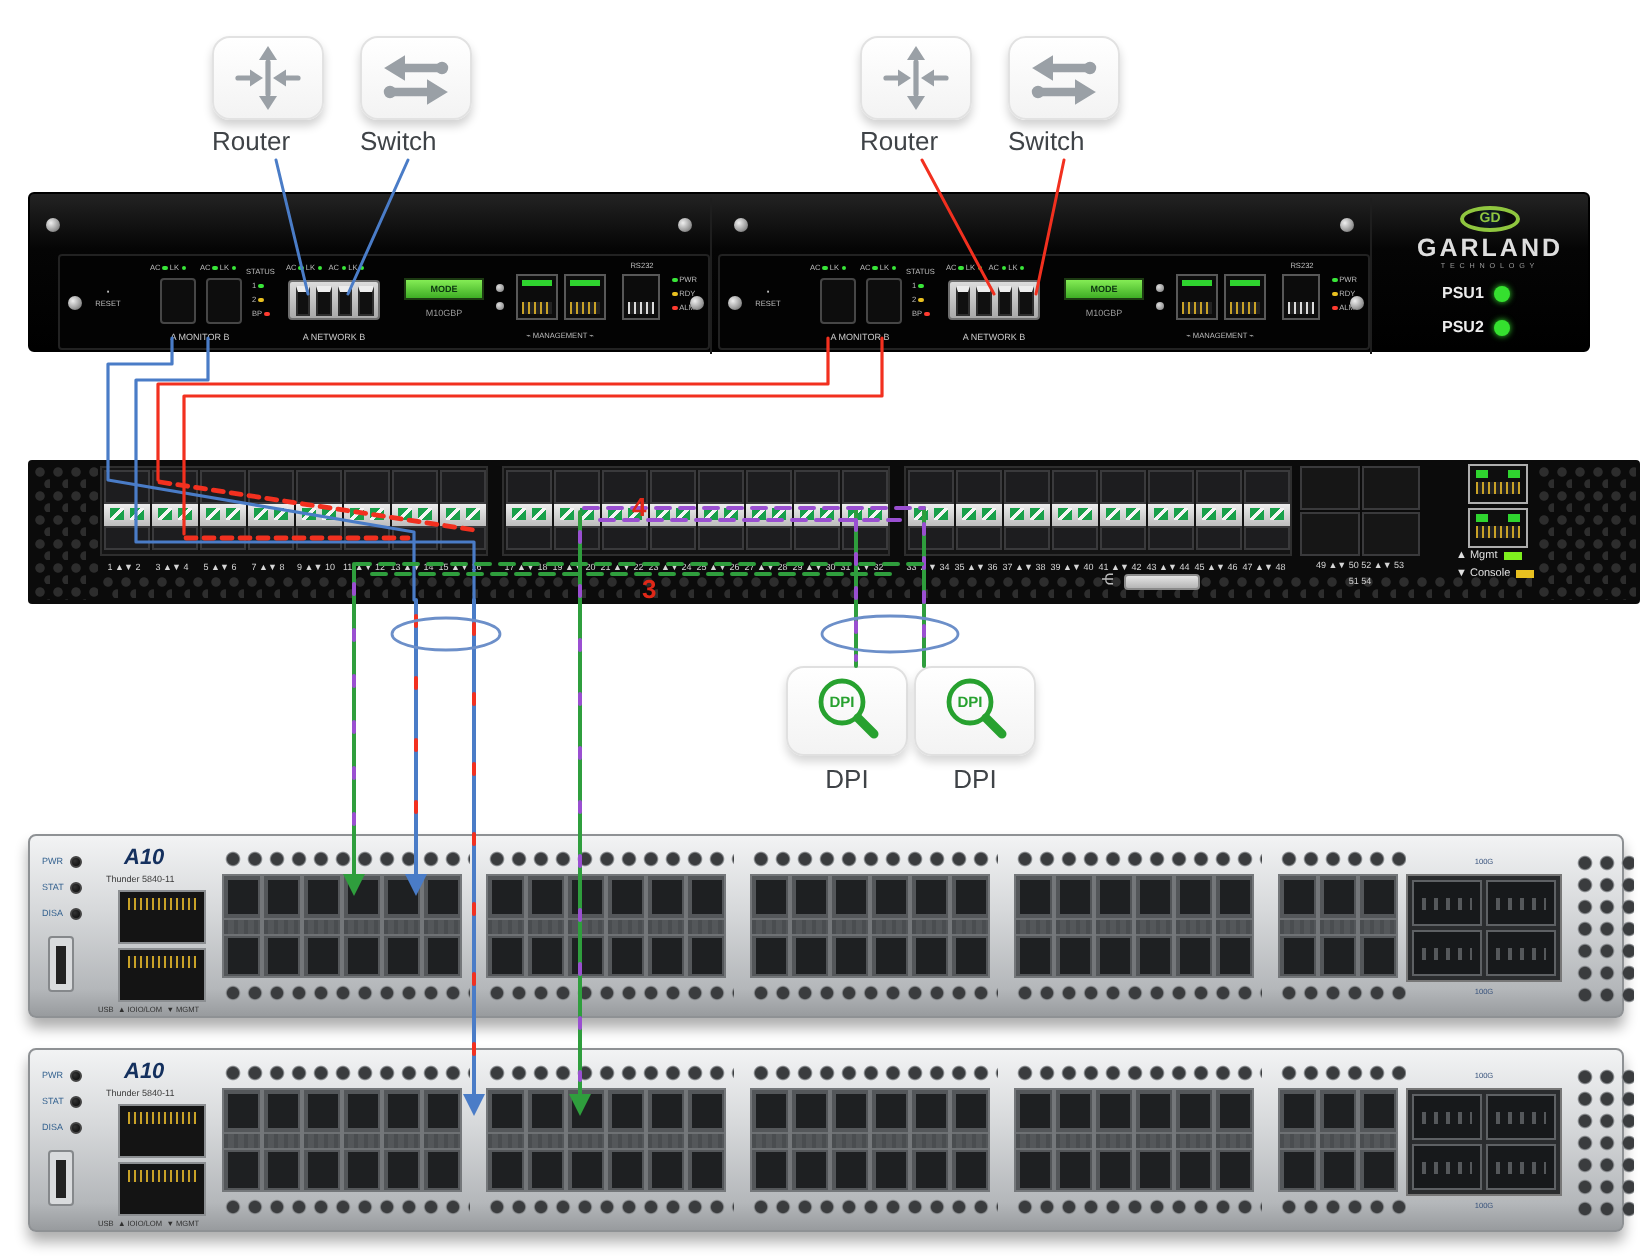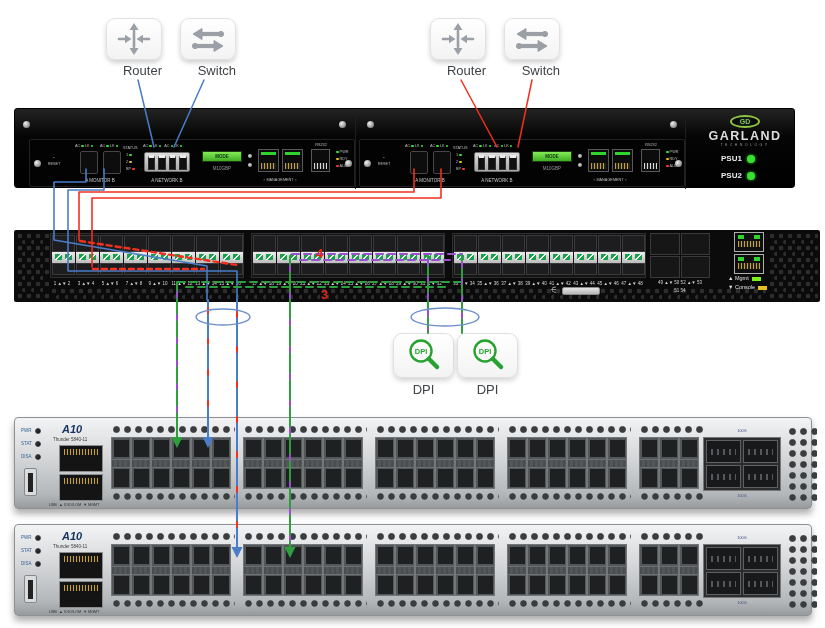--- a/index.html
+++ b/index.html
@@ -4,23 +4,23 @@
 <style>
   *{margin:0;padding:0;box-sizing:border-box}
   body{background:#fff}
   .canvas{position:relative;width:825px;height:628px;background:#fff;overflow:hidden;
           font-family:"Liberation Sans",sans-serif}
   .abs{position:absolute}
   
   .icon-card{position:absolute;width:56px;height:42px;background:linear-gradient(#ffffff,#f3f3f3);
      border:1px solid #e2e2e2;border-radius:9px;box-shadow:0 3px 5px rgba(0,0,0,.18);
      display:flex;align-items:center;justify-content:center}
-  .icon-label{position:absolute;width:56px;text-align:right;font-size:13px;color:#3f4347}
+  .icon-label{position:absolute;width:56px;text-align:left;font-size:13px;color:#3f4347}
   
-  .tap{position:absolute;left:14px;top:108px;width:781px;height:80px;border-radius:3px;
+  .tap{position:absolute;left:14px;top:96px;width:781px;height:80px;border-radius:3px;
        background:linear-gradient(#232323,#050505 35%,#000);border:1px solid #000}
   .tap-module{position:absolute;top:30px;width:326px;height:48px;background:#030303;
        border:1px solid #222;border-radius:2px}
   .t4{font-size:4.5px;color:#cacaca;line-height:1.25;white-space:nowrap}
   .t35{font-size:3.8px;color:#bdbdbd;line-height:1.35;white-space:nowrap}
   .d{display:inline-block;width:2.6px;height:2.6px;border-radius:50%;vertical-align:middle;margin:0 1px}
   .g{background:#39e639}.y{background:#e8c020}.r{background:#ff3b30}
   .screw{position:absolute;width:7px;height:7px;border-radius:50%;
      background:radial-gradient(circle at 35% 35%,#efefef,#9a9a9a 60%,#555)}
   .mscrew{position:absolute;width:4px;height:4px;border-radius:50%;background:radial-gradient(circle at 35% 35%,#ddd,#777)}

